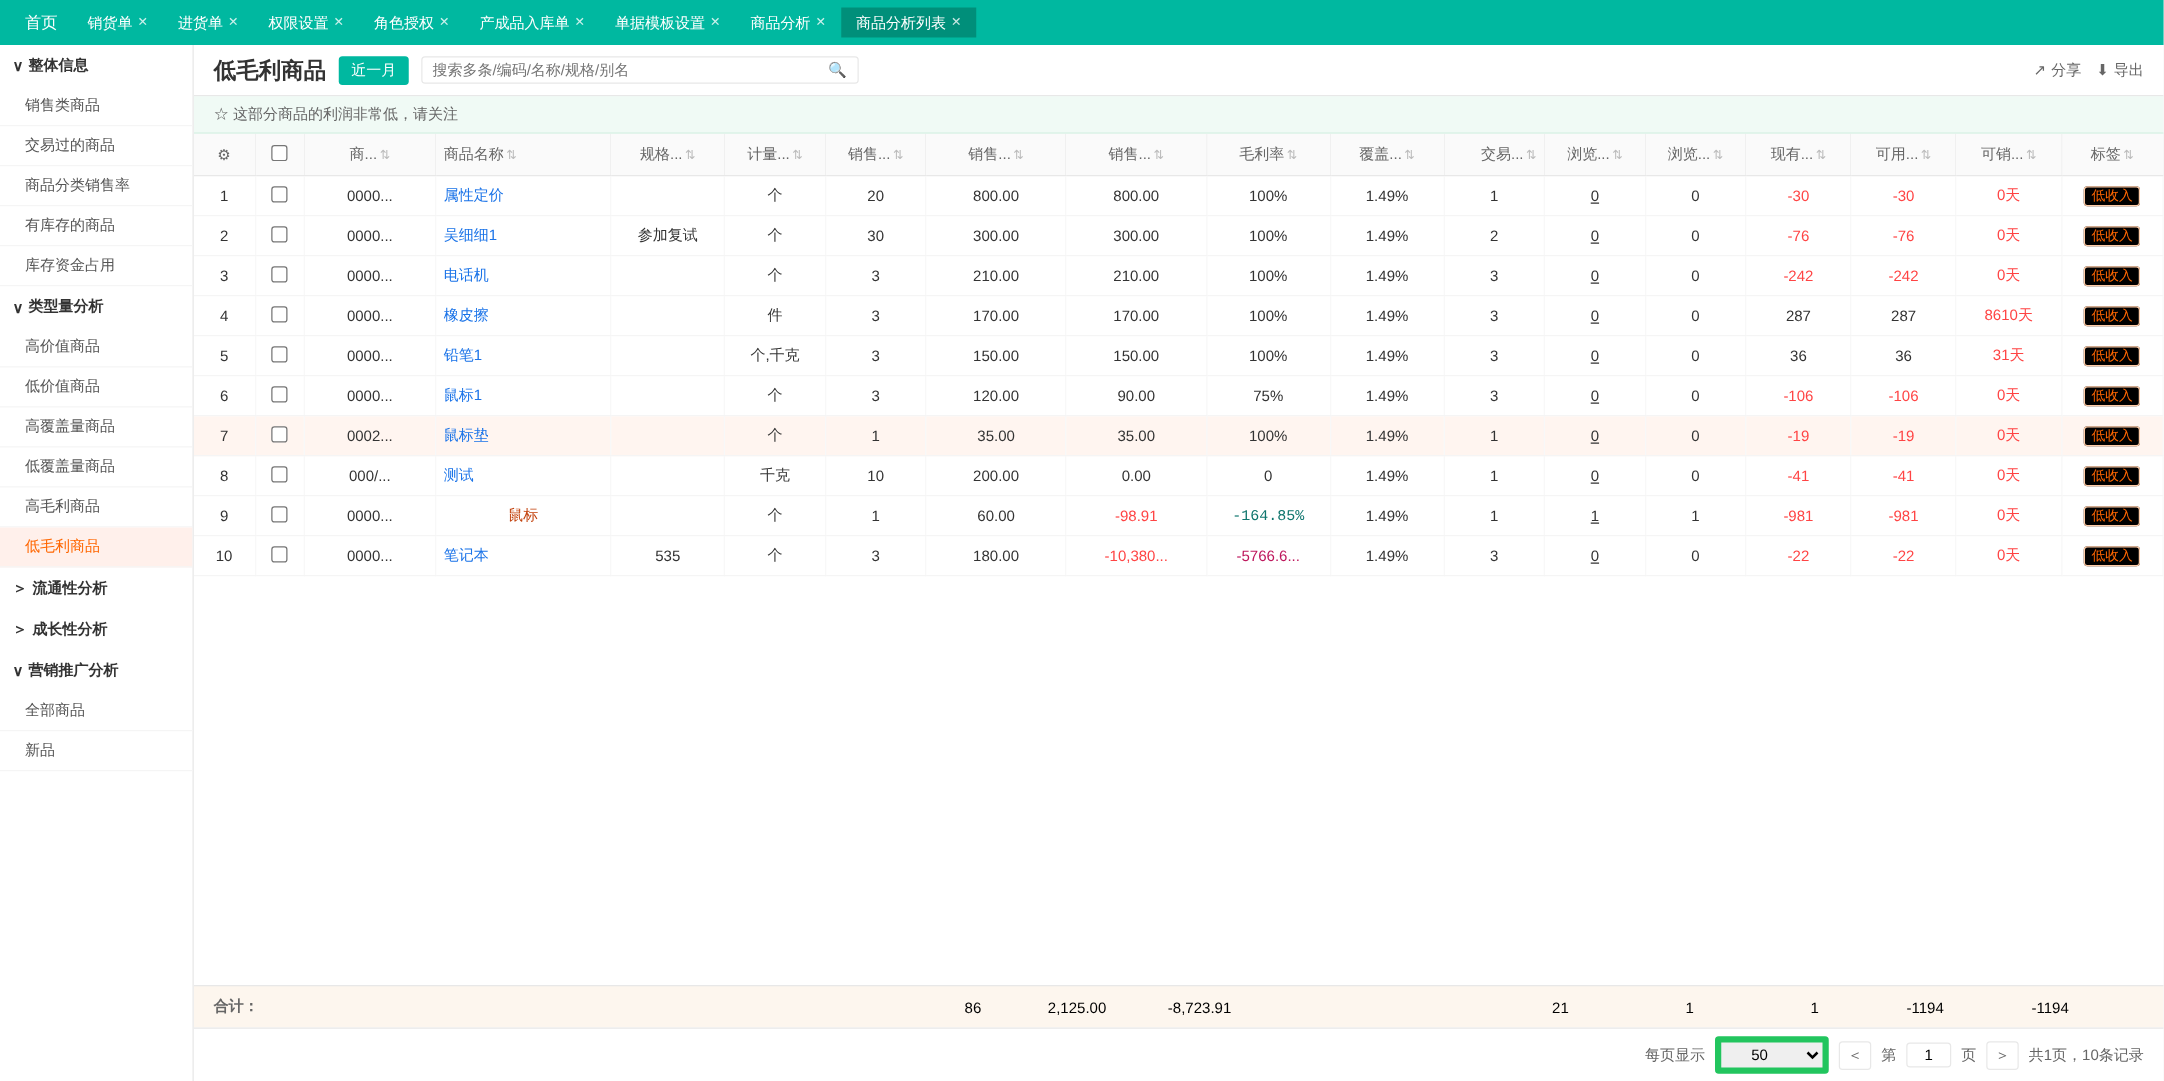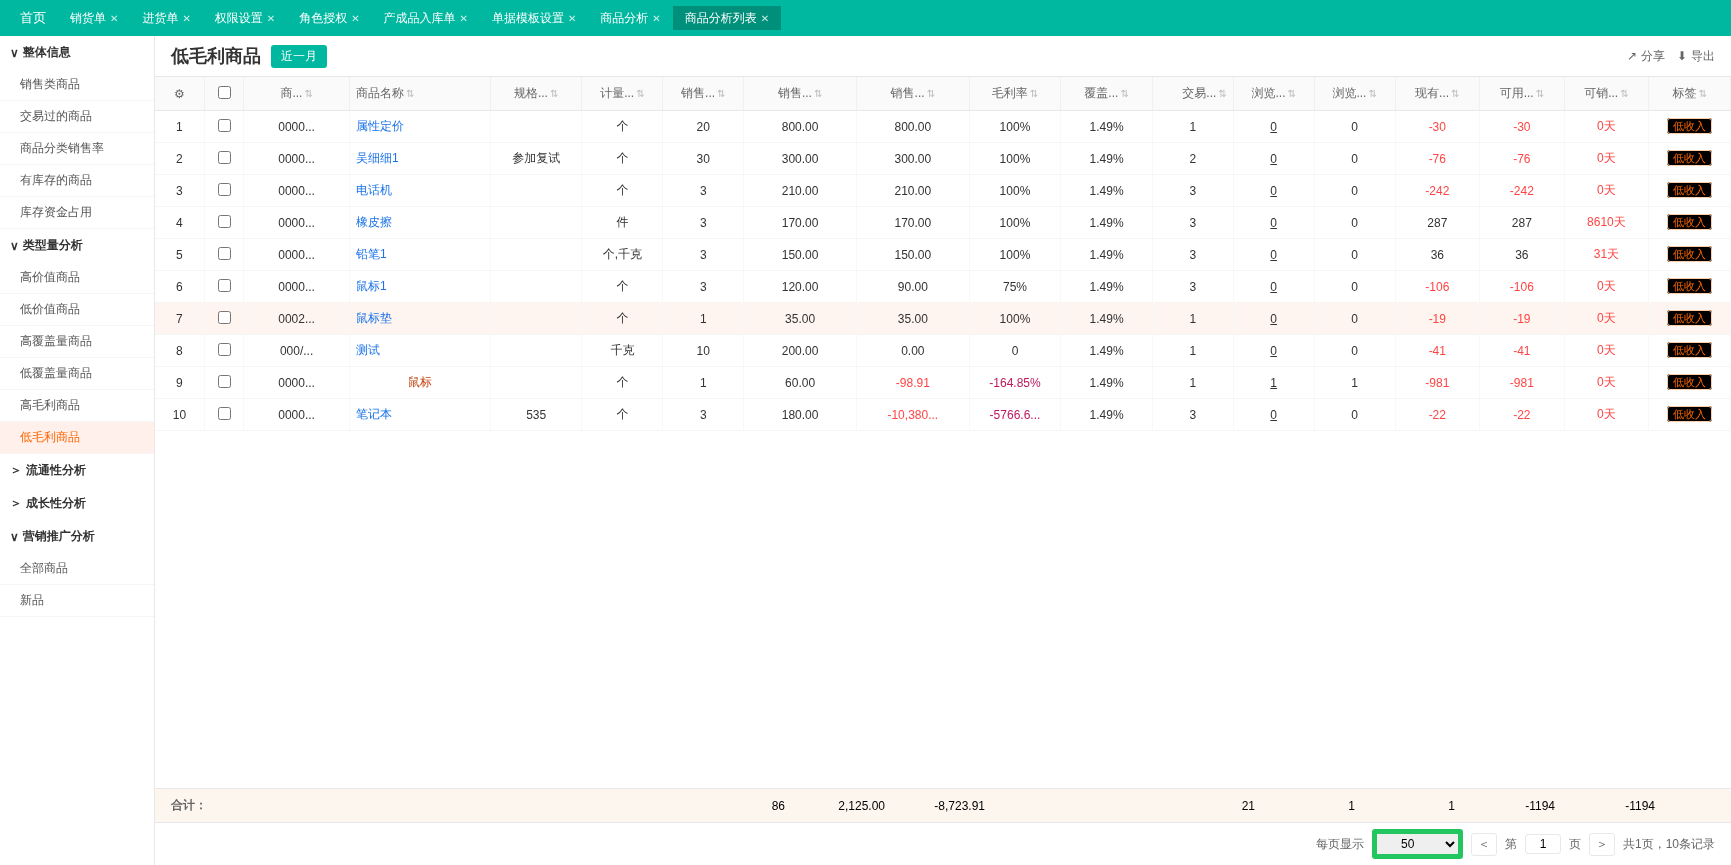--- a/index.html
+++ b/index.html
@@ -218,32 +218,39 @@
       <div class="sidebar-item">全部商品</div>
       <div class="sidebar-item">新品</div>
     </div>
   </div>
 
   <div class="content">
 
     <div class="page-header">
       <span class="page-title">低毛利商品</span>
       <button class="period-btn">近一月</button>
+      <div class="search-box">
+        <input type="text" placeholder="搜索多条/编码/名称/规格/别名" style="">
+        <span style="color:#999;">🔍</span>
+      </div>
       <div class="header-actions">
         <button class="header-btn">
           <span>↗</span>
           <span>分享</span>
         </button>
         <button class="header-btn">
           <span>⬇</span>
           <span>导出</span>
         </button>
       </div>
     </div>
 
+    <div class="alert-banner">
+      <span>☆ 这部分商品的利润非常低，请关注</span>
+    </div>
 
     <div class="table-container">
       <table>
         <thead>
           <tr>
             <th class="col-num">
               <span style="cursor:pointer;">⚙</span>
             </th>
             <th class="checkbox-cell">
               <input type="checkbox" style="">
@@ -448,21 +455,21 @@
     <td class="checkbox-cell">
       <input type="checkbox" style="">
     </td>
     <td>0000...</td>
     <td class="col-name" style="text-align:center;cursor:pointer;color:#c2410c;">鼠标</td>
     <td></td>
     <td>个</td>
     <td>1</td>
     <td>60.00</td>
     <td style="color:#ff4444;">-98.91</td>
-    <td style="color:#be185d;">-164.85%</td>
+    <td style="color:#0f766e;font-family:Liberation Mono, monospace;">-164.85%</td>
     <td>1.49%</td>
     <td>1</td>
     <td><span class="link-underline">1</span></td>
     <td>1</td>
     <td style="color:#ff4444;">-981</td>
     <td style="color:#ff4444;">-981</td>
     <td class="red-text">0天</td>
     <td><span class="tag-badge">低收入</span></td>
   </tr>
             <tr>

